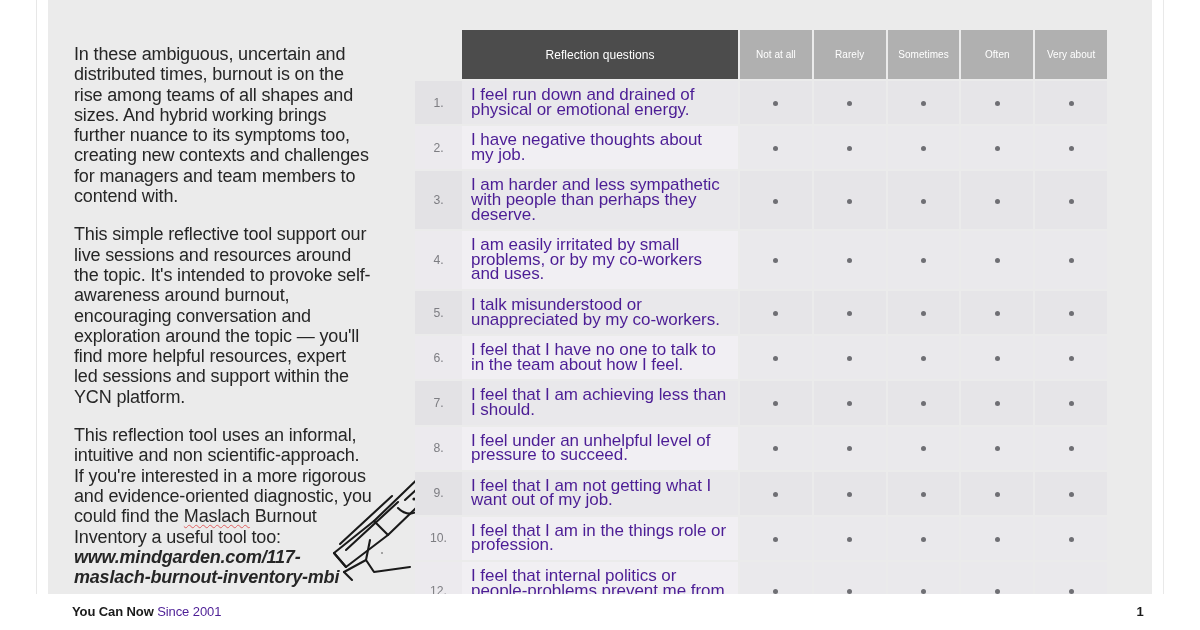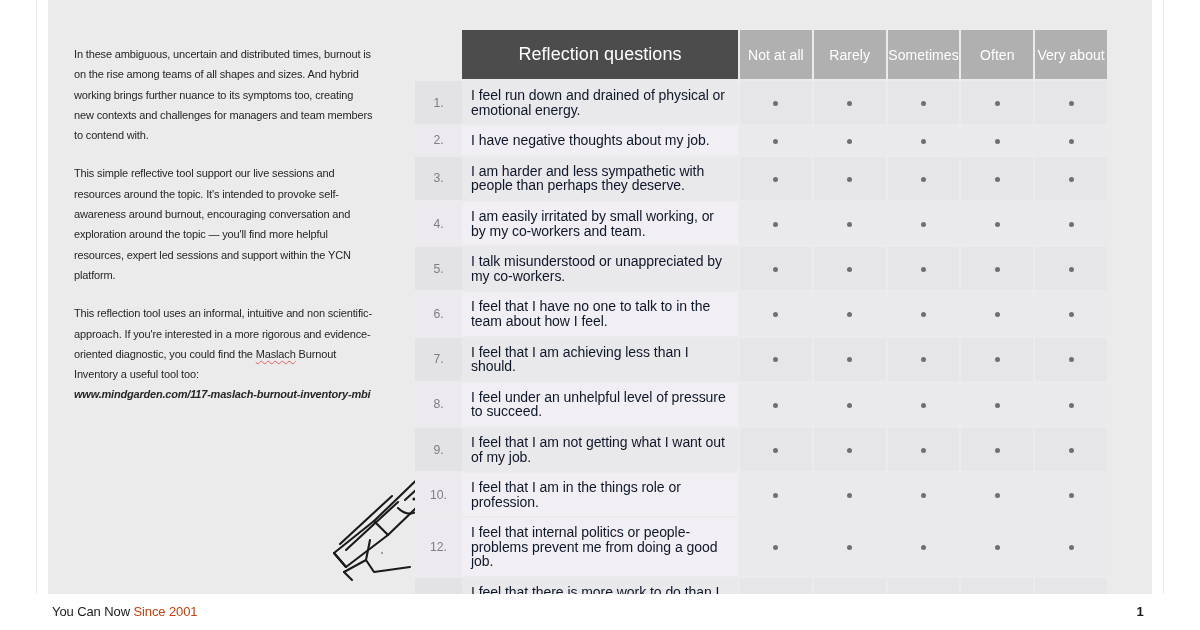--- a/index.html
+++ b/index.html
@@ -42,21 +42,21 @@
     background: #ebebeb;
   }
 
   
   .copy {
     position: absolute;
     left: 26px;
     top: 44px;
     width: 300px;
     color: #262626;
-    font-size: 11px;
+    font-size: 18px;
     line-height: 20.3px;
     letter-spacing: -0.15px;
   }
   .copy p { margin-bottom: 18px; }
   .copy p:last-child { margin-bottom: 6px; }
   .copy .url {
     display: block;
     font-weight: bold;
     letter-spacing: -0.2px;
     font-style: italic;
@@ -87,33 +87,33 @@
     border-collapse: separate;
     border-spacing: 0;
     table-layout: fixed;
   }
   .table col.c-num   { width: 47px; }
   .table col.c-q     { width: 276px; }
   .table col.c-rate  { width: 73.8px; }
 
   .table th {
     height: 49px;
-    font-size: 14px;
+    font-size: 10px;
     font-weight: normal;
     color: #ffffff;
     text-align: center;
     vertical-align: middle;
     letter-spacing: 0.05px;
   }
   th.h-blank {
     background: #ebebeb;
   }
   th.h-question {
     background: #4c4c4c;
-    font-size: 18px;
+    font-size: 12px;
     margin-top: 10px;
   }
   th.h-rate {
     background: #b0b0b0;
     border-left: 2px solid #ebebeb;
   }
 
   .table td {
     vertical-align: middle;
     border-top: 2px solid #ebebeb;
@@ -123,22 +123,22 @@
     background: #e3e2e5;
     color: #7d7d82;
     font-size: 12.2px;
     text-align: center;
     padding: 0 6px;
   }
   tr.alt td.num { background: #eceaee; }
 
   td.q {
     background: #e9e8eb;
-    color: #0f172a;
-    font-size: 14px;
+    color: #4c1d95;
+    font-size: 17px;
     line-height: 14.6px;
     padding: 7px 10px 7px 9px;
     letter-spacing: -0.05px;
   }
   tr.alt td.q { background: #f1eff3; }
 
   td.rate {
     background: #e6e5e8;
     border-left: 2px solid #ebebeb;
     text-align: center;
@@ -164,22 +164,22 @@
     background: #ffffff;
   }
   .footer .brand {
     position: absolute;
     left: 52px; top: 10px;
     font-size: 13px;
     color: #1a1a1a;
     letter-spacing: -0.1px;
     white-space: nowrap;
   }
-  .footer .brand .bold { font-weight: normal; }
-  .footer .brand .light { font-weight: normal; color: #c2410c; }
+  .footer .brand .bold { font-weight: bold; margin-left: 20px; }
+  .footer .brand .light { font-weight: normal; color: #4c1d95; }
   .footer .pageno {
     position: absolute;
     left: 1130px; top: 10px;
     width: 20px;
     font-size: 13px;
     font-weight: bold;
     color: #1a1a1a;
     text-align: center;
   }
 </style>
@@ -270,21 +270,21 @@
             <td class="num">3.</td>
             <td class="q">I am harder and less sympathetic with people than perhaps they deserve.</td>
             <td class="rate"><span class="dot"></span></td>
             <td class="rate"><span class="dot"></span></td>
             <td class="rate"><span class="dot"></span></td>
             <td class="rate"><span class="dot"></span></td>
             <td class="rate"><span class="dot"></span></td>
           </tr>
           <tr class="alt">
             <td class="num">4.</td>
-            <td class="q">I am easily irritated by small working, or by my co-workers and team.</td>
+            <td class="q">I am easily irritated by small problems, or by my co-workers and uses.</td>
             <td class="rate"><span class="dot"></span></td>
             <td class="rate"><span class="dot"></span></td>
             <td class="rate"><span class="dot"></span></td>
             <td class="rate"><span class="dot"></span></td>
             <td class="rate"><span class="dot"></span></td>
           </tr>
           <tr>
             <td class="num">5.</td>
             <td class="q">I talk misunderstood or unappreciated by my co-workers.</td>
             <td class="rate"><span class="dot"></span></td>

